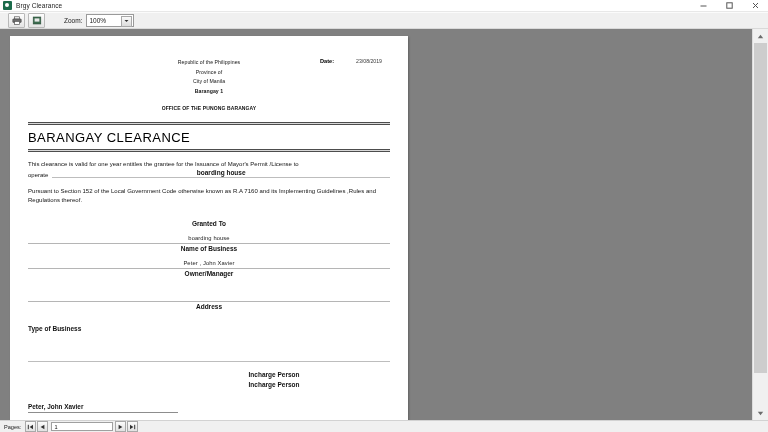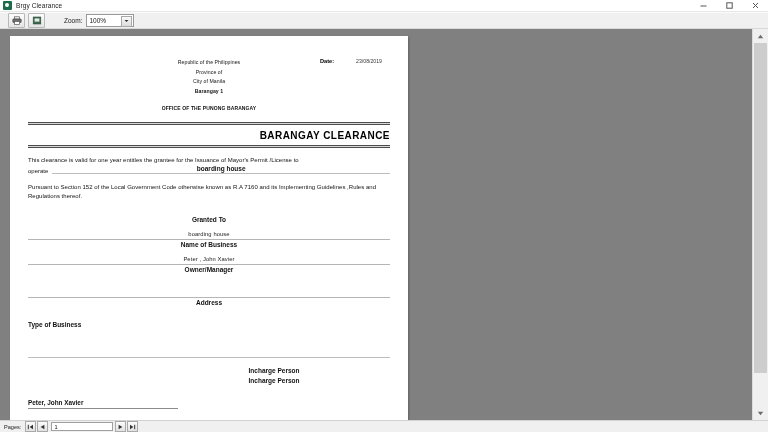--- a/index.html
+++ b/index.html
@@ -213,23 +213,23 @@
   .title-rules {
     margin-top: 11px;
   }
   .rule-double {
     border-top: 1px solid #4d4d4d;
     border-bottom: 1px solid #4d4d4d;
     height: 1px;
     background: #d8d8d8;
   }
   .main-title {
-    text-align: right;
-    font-size: 10px;
-    font-weight: bold;
+    text-align: left;
+    font-size: 13px;
+    font-weight: normal;
     color: #000;
     letter-spacing: .45px;
     padding: 5px 0 4px 0;
   }
 
   .para {
     font-size: 6px;
     color: #141414;
     line-height: 9.5px;
     margin-top: 8px;

